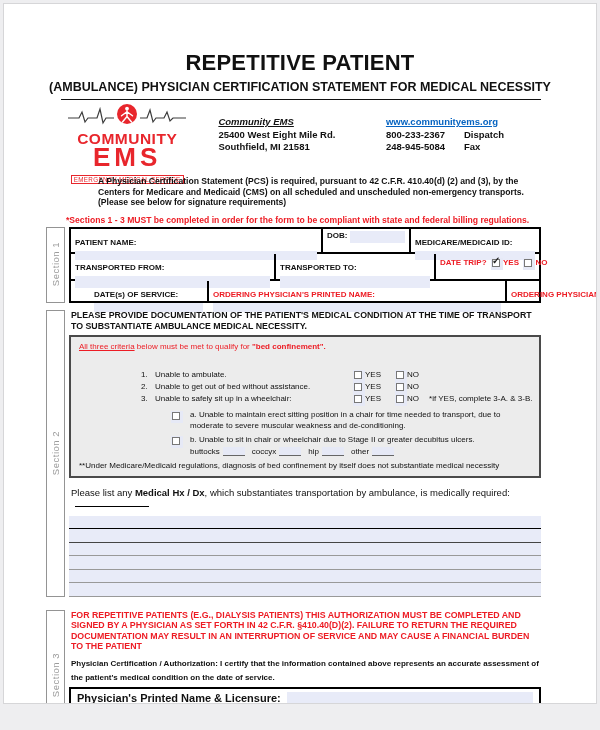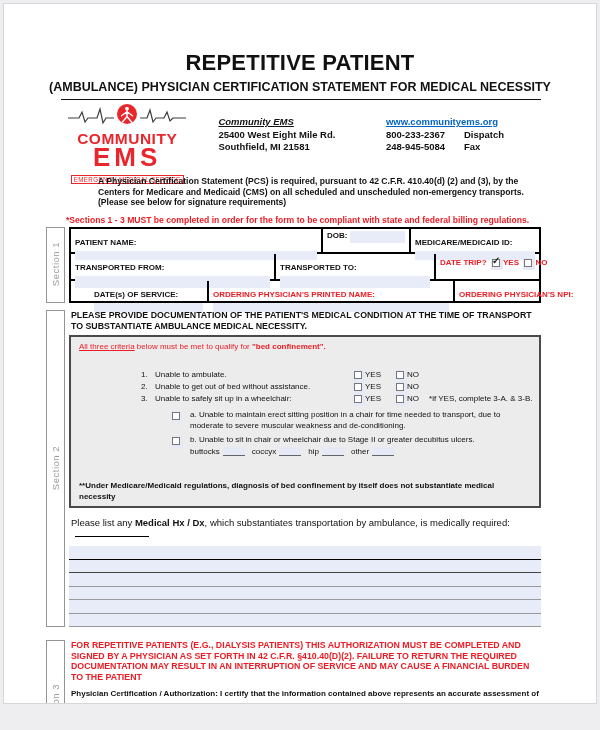--- a/index.html
+++ b/index.html
@@ -48,21 +48,21 @@
   .t-cell { padding:2px 4px; min-width:0; }
   .t-cell + .t-cell { border-left:2px solid #000; }
   .lbl { font-size:8px; font-weight:bold; white-space:nowrap; }
   .lbl.red { color:#ed1c24; }
   .fld { background:#e8ebf8; }
   .fld.bar { height:9px; margin-top:2px; }
   .r1 { height:23px; } .r2 { height:27px; } .r3 { height:22px; }
   .c-pname { width:250px; } .c-dob { width:88px; display:flex; } .c-mid { flex:1; }
   .c-dob .fld { flex:1; height:12px; margin-left:3px; }
   .c-tfrom { width:203px; } .c-tto { width:160px; } .c-round { flex:1; }
-  .c-dates { width:117px;margin-left:19px; } .c-ordphys { width:246px; } .c-npi { flex:1; }
+  .c-dates { width:117px;margin-left:19px; } .c-ordphys { width:298px; } .c-npi { flex:1; }
   .round-line { font-size:8px; font-weight:bold; color:#ed1c24; white-space:nowrap; padding-top:2px; }
   
   .cbwrap { background:#e6e9f6; display:inline-block; padding:1px 3px 1px 1px; line-height:8px; vertical-align:-2px; }
   .cb { display:inline-block; width:8px; height:8px; border:1px solid #777; background:#fff; position:relative; }
   .cb.checked::after { content:"\2713"; position:absolute; left:-1px; top:-3px; font-size:10px; color:#222; font-weight:bold; }
   
   .sec2 { margin-top:7px; }
   .s2-head { font-size:8.8px; font-weight:bold; line-height:11px; padding-left:2px; }
   .graybox { margin-top:3px; border:2px solid #4a4a4a; background:#ececec; padding:5px 8px 4px; font-size:8px; line-height:10.5px; }
   .crit-intro { color:#ed1c24; margin-bottom:18px; }
@@ -72,21 +72,21 @@
   .crit-num { width:14px; flex-shrink:0; }
   .crit-text { width:198px; flex-shrink:0; }
   .yn { white-space:nowrap; }
   .yn .gap { display:inline-block; width:14px; }
   .crit-note { margin-left:10px; white-space:nowrap; }
   .sub-row { display:flex; margin:4px 0 0 92px; align-items:flex-start; }
   .sub-row .cbwrap { margin-right:7px; margin-top:1px; }
   .sub-text { width:352px; }
   .b-blanks { margin-top:1px; }
   .ulblank { display:inline-block; width:22px; height:9px; background:#e6e9f6; border-bottom:1px solid #666; margin:0 7px 0 3px; vertical-align:-2px; }
-  .s2-footnote { font-weight:bold; margin-top:24px; }
+  .s2-footnote { font-weight:normal; margin-top:4px; }
   .hx-line { margin-top:9px; font-size:9.5px; padding-left:2px; }
   .hx-line .b { font-weight:bold; }
   .hx-blank { display:inline-block; width:74px; border-bottom:1.3px solid #000; height:9px; margin-left:4px; }
   .write-lines { margin-top:7px; }
   .wline { height:13.5px; background:#e8ebf8; border-bottom:1px solid #999; }
   .wline.dark1 { border-bottom:1.5px solid #000; }
   .wline.dark2 { border-bottom:1px solid #444; }
   
   .sec3 { margin-top:13px; }
   .s3-warning { color:#ed1c24; font-size:8.8px; font-weight:bold; line-height:10.5px; padding-left:2px; }

